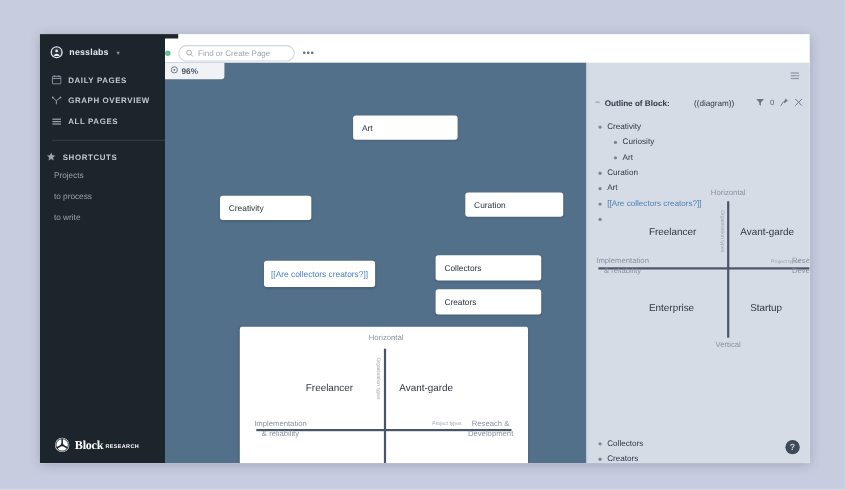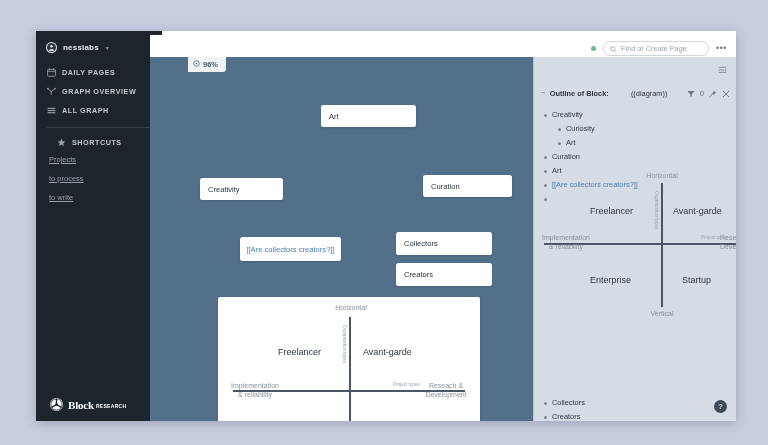--- a/index.html
+++ b/index.html
@@ -60,30 +60,29 @@
   .ls-icon { width: 9px; height: 9px; flex: 0 0 auto; display:block; }
   .ls-icon svg { display:block; }
 
   .ls-divider {
     height: 1px; background: #333e49;
     margin: 7px 10px 0 11px;
   }
 
   .ls-section {
     display: flex; align-items: center; gap: 6px;
-    padding: 10px 0 3px 21px;
+    padding: 10px 0 3px 6px;
     font-size: 7.2px; font-weight: bold; letter-spacing: .55px;
     color: #c2cad3;
   }
 
   .ls-shortcut {
     padding: 5px 16px 5px 13px;
     font-size: 7.5px;
     color: #98a2ad;
-    text-decoration: underline;
   }
 
   .ls-logo {
     position: absolute;
     left: 14px; bottom: 10px;
     display: flex; align-items: center; gap: 5px;
   }
   .ls-logo-mark {
     width: 13px; height: 13px; border-radius: 50%;
     background: #fff;
@@ -99,21 +98,21 @@
     font-weight: bold; margin-left: -3px; align-self: center;
     padding-top: 3px;
   }
 
   
   #topbar {
     position: absolute;
     left: 114px; top: 4px;
     width: 586px; height: 26px;
     background: #ffffff;
-    display: flex; align-items: center; justify-content: flex-end;
+    display: flex; align-items: center; 
     gap: 7px;
     padding-right: 9px;
     box-sizing: border-box;
   }
   .tb-dot {
     width: 5px; height: 5px; border-radius: 50%;
     background: #62c28e;
   }
   .tb-search {
     display: flex; align-items: center; gap: 4px;
@@ -132,22 +131,22 @@
     left: 114px; top: 26px;
     width: 383px; height: 364px;
     background: #53708a;
     overflow: hidden;
   }
   .zoom-pill {
     position: absolute; left: 0; top: 0;
     background: #f0f2f5;
     border-bottom-right-radius: 3px;
     display: flex; align-items: center; gap: 3px;
-    padding: 3px 8px 3px 5px;
-    font-size: 7.5px; font-weight: bold; color: #4b5a69; margin-left: 38px;
+    padding: 3px 24px 3px 5px;
+    font-size: 7.5px; font-weight: bold; color: #4b5a69;
   }
   .node {
     position: absolute;
     background: #ffffff;
     border-radius: 2.5px;
     box-shadow: 0 1px 2px rgba(0,0,0,.12);
     display: flex; align-items: center;
     font-size: 7.6px; color: #2a3440;
     padding-left: 8px;
     box-sizing: border-box;
@@ -297,21 +296,21 @@
       </div>
 
       <div class="ls-nav-item">
         <span class="ls-icon">
           <svg width="9" height="9" viewBox="0 0 12 12">
             <rect x="0.8" y="2.4" width="10.4" height="1.5" fill="#9aa5b1"></rect>
             <rect x="0.8" y="5.3" width="10.4" height="1.5" fill="#9aa5b1"></rect>
             <rect x="0.8" y="8.2" width="10.4" height="1.5" fill="#9aa5b1"></rect>
           </svg>
         </span>
-        <span>ALL GRAPH</span>
+        <span>ALL PAGES</span>
       </div>
     </div>
 
     <div class="ls-divider"></div>
 
     <div class="ls-section">
       <span class="ls-icon">
         <svg width="9" height="9" viewBox="0 0 12 12">
           <polygon points="6,0.9 7.5,4.3 11.1,4.6 8.4,7 9.2,10.6 6,8.7 2.8,10.6 3.6,7 0.9,4.6 4.5,4.3" fill="#9aa5b1"></polygon>
         </svg>

